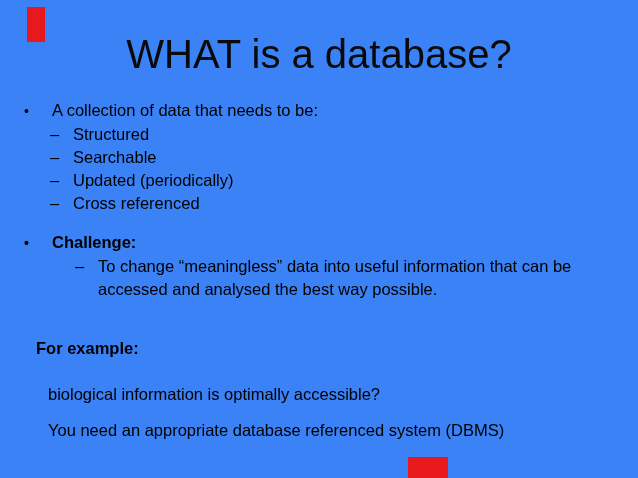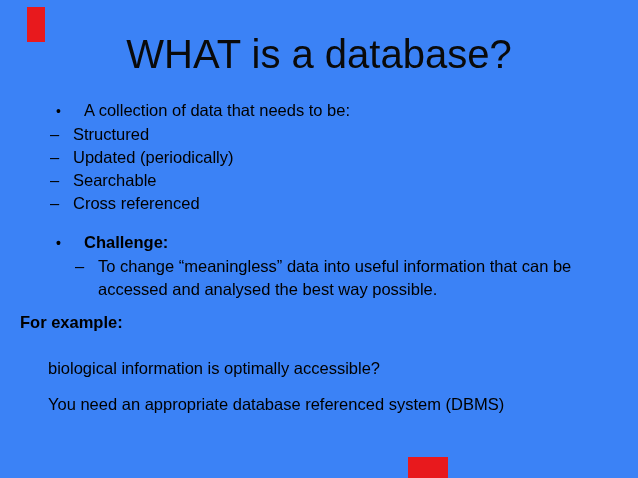--- a/index.html
+++ b/index.html
@@ -33,27 +33,27 @@
     font-weight: 400;
     color: #0a0a0a;
     white-space: nowrap;
   }
   .content {
     margin-top: 21px;
     font-size: 16.5px;
     line-height: 23px;
   }
   .line { white-space: nowrap; }
-  .b1 { padding-left: 56px; }
+  .b1 { padding-left: 24px; }
   .b1 .marker { display: inline-block; width: 28px; font-size: 14px; }
   .b2 { padding-left: 50px; }
   .b2 .marker { display: inline-block; width: 23px; }
   .b2m { padding-left: 75px; display: flex; }
   .b2m .marker { flex: 0 0 23px; }
-  .b0 { padding-left: 20px; }
+  .b0 { padding-left: 36px; margin-top: 26px; }
   .ind { padding-left: 48px; }
   .bold { font-weight: 700; }
   .sp1 { height: 16px; }
   .sp2 { height: 10px; }
   .sp3 { height: 13px; }
 </style>
 </head>
 <body>
 
 <div class="slide">
@@ -67,24 +67,24 @@
   <div class="content">
 
     <div class="line b1">
       <span class="marker" data-bind="slide.bullet1_char">•</span><span data-bind="slide.blocks.0.text">A collection of data that needs to be:</span>
     </div>
 
     <div class="line b2">
       <span class="marker" data-bind="slide.bullet2_char">–</span><span data-bind="slide.blocks.1.text">Structured</span>
     </div>
     <div class="line b2">
-      <span class="marker" data-bind="slide.bullet2_char">–</span><span data-bind="slide.blocks.3.text">Updated (periodically)</span>
+      <span class="marker" data-bind="slide.bullet2_char">–</span><span data-bind="slide.blocks.2.text">Searchable</span>
     </div>
     <div class="line b2">
-      <span class="marker" data-bind="slide.bullet2_char">–</span><span data-bind="slide.blocks.2.text">Searchable</span>
+      <span class="marker" data-bind="slide.bullet2_char">–</span><span data-bind="slide.blocks.3.text">Updated (periodically)</span>
     </div>
     <div class="line b2">
       <span class="marker" data-bind="slide.bullet2_char">–</span><span data-bind="slide.blocks.4.text">Cross referenced</span>
     </div>
 
     <div class="sp1"></div>
 
     <div class="line b1 bold">
       <span class="marker" data-bind="slide.bullet1_char">•</span><span data-bind="slide.blocks.5.text">Challenge:</span>
     </div>

